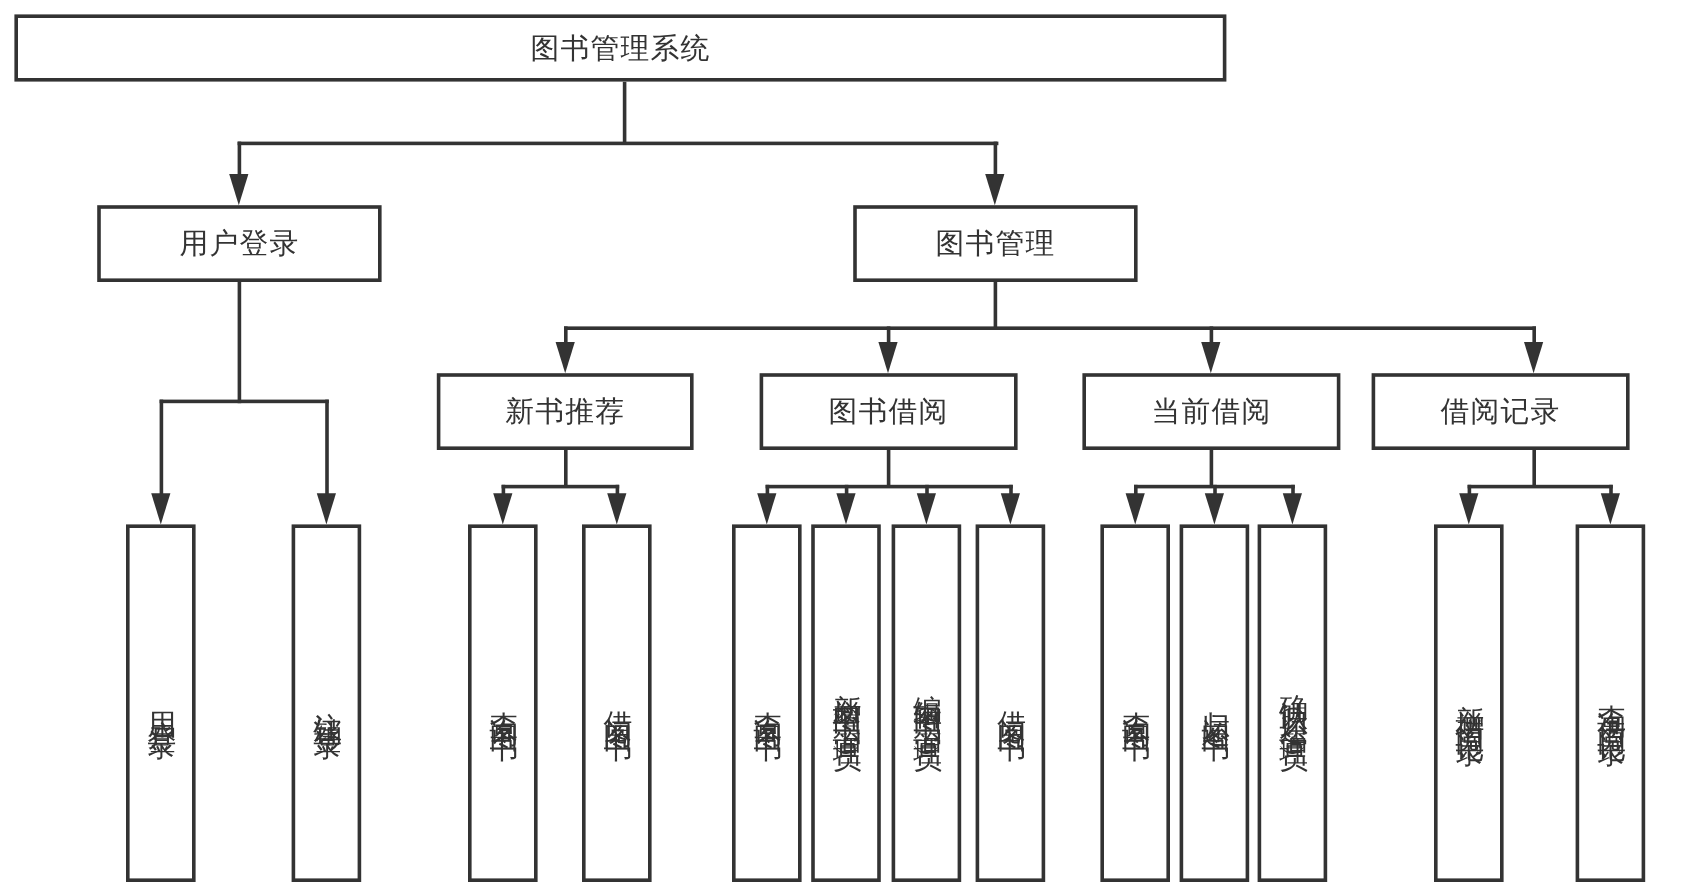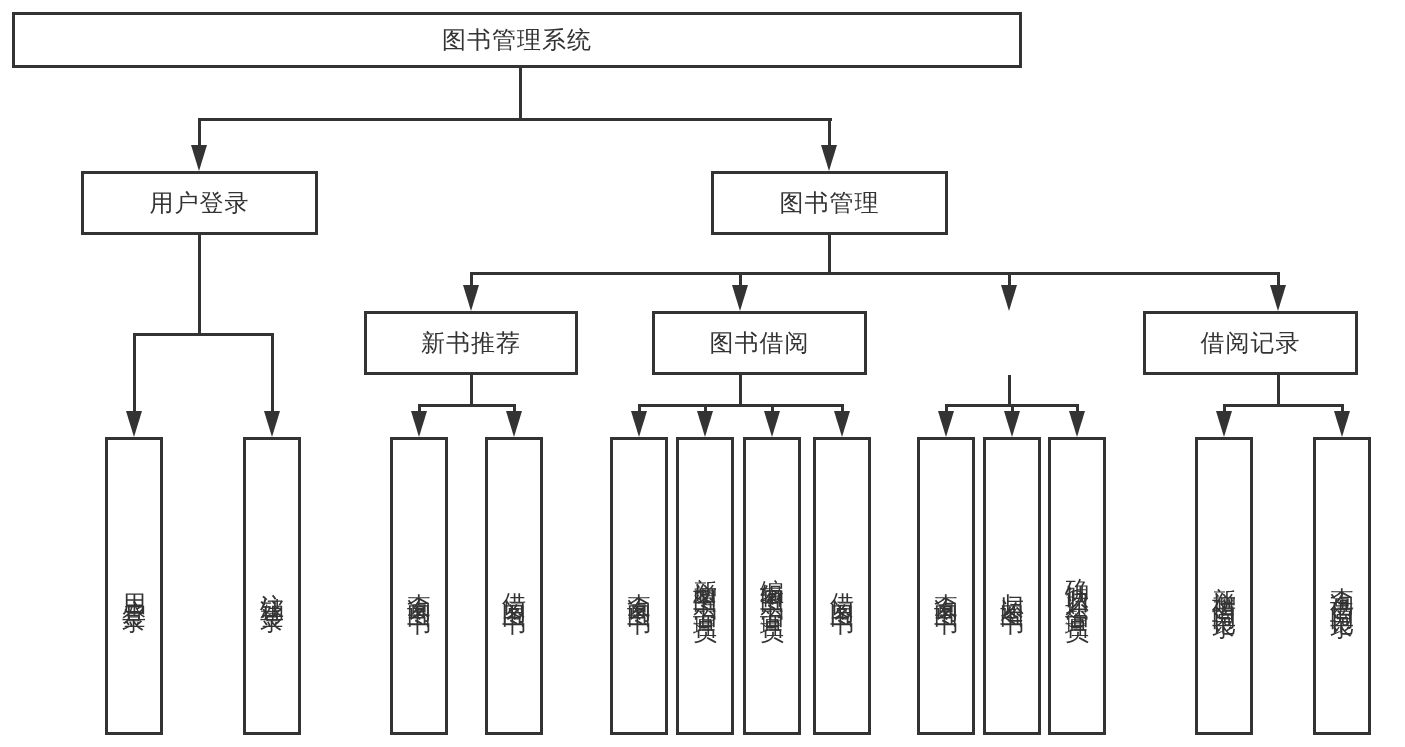--- a/index.html
+++ b/index.html
@@ -30,21 +30,21 @@
     position:absolute;right:8px;top:712px;z-index:3;
     font-size:23px;color:#b3b3b3;opacity:.95;letter-spacing:1px;
     font-family:"Liberation Sans","DejaVu Sans",sans-serif;
   }
 
   
   #n-root{left:12px;top:12px;width:1010px;height:56px;}
   #n-user-login{left:81px;top:171px;width:237px;height:64px;}
   #n-book-mgmt{left:711px;top:171px;width:237px;height:64px;}
   #n-new-book-rec{left:364px;top:311px;width:214px;height:64px;}
-  #n-book-borrow{left:652px;top:311px;width:215px;height:64px;}
+  #n-book-borrow{left:633px;top:311px;width:215px;height:64px;}
   #n-current-borrow{left:902px;top:311px;width:215px;height:64px;}
   #n-borrow-records{left:1143px;top:311px;width:215px;height:64px;}
 
   #l-user-login{left:105px;}
   #l-logout{left:243px;}
   #l-query-book-1{left:390px;}
   #l-borrow-book-1{left:485px;}
   #l-query-book-2{left:610px;}
   #l-add-book{left:676px;}
   #l-edit-book{left:743px;}
@@ -85,20 +85,21 @@
   <div class="arrow" style="left:463px;top:285px;"></div>
   <div class="vline" style="left:739px;top:272px;height:16px;"></div>
   <div class="arrow" style="left:732px;top:285px;"></div>
   <div class="vline" style="left:1008px;top:272px;height:16px;"></div>
   <div class="arrow" style="left:1001px;top:285px;"></div>
   <div class="vline" style="left:1277px;top:272px;height:16px;"></div>
   <div class="arrow" style="left:1270px;top:285px;"></div>
 
   <div class="hbox" id="n-new-book-rec">新书推荐</div>
   <div class="hbox" id="n-book-borrow">图书借阅</div>
+  <div class="hbox" id="n-current-borrow">当前借阅</div>
   <div class="hbox" id="n-borrow-records">借阅记录</div>
 
   <div class="vline" style="left:470px;top:375px;height:31px;"></div>
   <div class="hline" style="left:418px;top:404px;width:98px;"></div>
   <div class="vline" style="left:418px;top:404px;height:10px;"></div>
   <div class="arrow" style="left:411px;top:411px;"></div>
   <div class="vline" style="left:513px;top:404px;height:10px;"></div>
   <div class="arrow" style="left:506px;top:411px;"></div>
 
   <div class="vline" style="left:739px;top:375px;height:31px;"></div>

